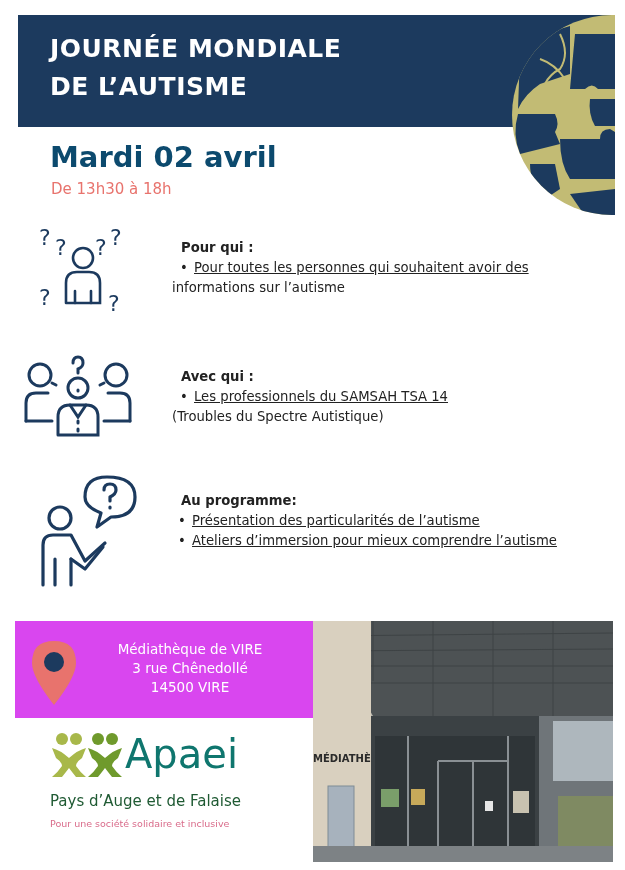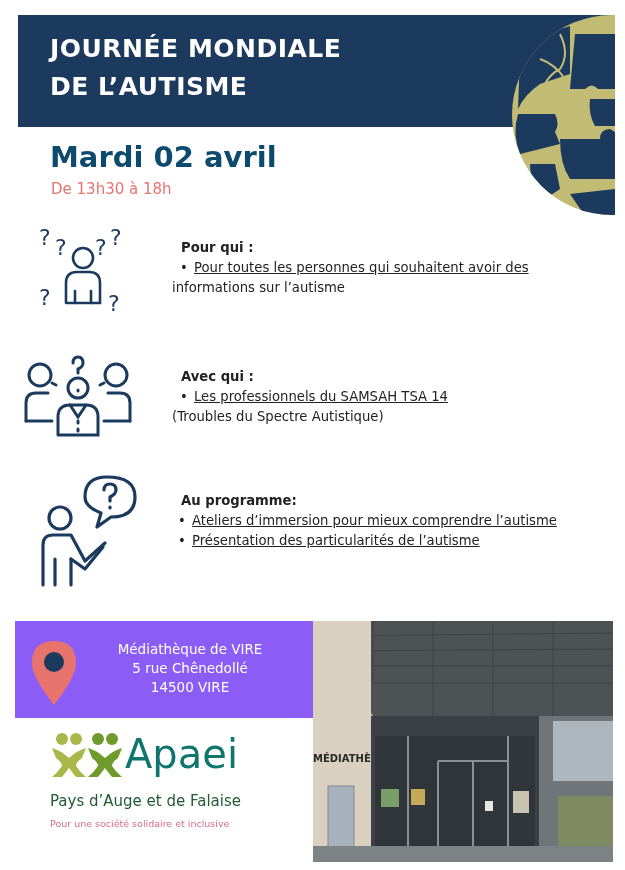--- a/index.html
+++ b/index.html
@@ -9,21 +9,21 @@
   .globe { position:absolute; left:500px; top:14px; width:115px; height:202px; overflow:hidden; }
   .date { position:absolute; left:50px; top:140px; color:#0c4a6e; font-weight:bold; font-size:29px; }
   .time { position:absolute; left:51px; top:180px; color:#e8736d; font-size:15px; }
   .section { position:absolute; left:0; width:625px; }
   .icon { position:absolute; }
   .sect-text { position:absolute; left:172px; font-size:13.2px; line-height:20px; color:#222; }
   .sect-title { font-weight:bold;margin-left:9px; }
   .bullet-line { padding-left:8px;text-decoration:underline; }
   .bullet-line .dot { display:inline-block; width:14px; }
   .prog-list .bullet-line { padding-left:6px; }
-  .loc-band { position:absolute; left:15px; top:621px; width:298px; height:97px; background:#8b5cf6; }
+  .loc-band { position:absolute; left:15px; top:621px; width:298px; height:97px; background:#d946ef; }
   .pin { position:absolute; left:17px; top:20px; }
   .loc-text { position:absolute; left:70px; top:19px; width:210px; text-align:center; color:#fff; font-size:13.5px; line-height:19px; }
   .photo { position:absolute; left:313px; top:621px; width:300px; height:241px; overflow:hidden; background:#8f9aa2; }
   .logo { position:absolute; left:45px; top:730px; }
   .logo-word { position:absolute; left:80px; top:0px; color:#0f766e; font-size:40px; line-height:48px; }
   .logo-sub { position:absolute; left:5px; top:62px; width:240px; color:#1f5a33; font-size:15px; white-space:nowrap; }
   .logo-tag { position:absolute; left:5px; top:88px; color:#d96b8a; font-size:9.5px; white-space:nowrap; }
 </style>
 </head>
 <body>
@@ -113,35 +113,35 @@
       <path d="M8 112 V72 Q8 62 18 62 H36 L50 88 L70 70"></path>
       <path d="M20 86 V112 M36 86 V112"></path>
       <path d="M36 86 L50 96 L68 74"></path>
       <path d="M72 4 Q100 4 100 24 Q100 44 76 44 L62 54 L66 40 Q50 34 50 24 Q50 4 72 4 Z"></path>
       <path d="M69 17 Q69 11 75 11 Q81 11 81 17 Q81 21 75 24 V28"></path>
       <path d="M75 34 V35"></path>
     </svg>
   </div>
   <div class="sect-text prog-list" style="top:491px;">
     <div class="sect-title">Au programme:</div>
+    <div class="bullet-line"><span class="dot">•</span><span>Présentation des particularités de l’autisme</span></div>
     <div class="bullet-line"><span class="dot">•</span><span>Ateliers d’immersion pour mieux comprendre l’autisme</span></div>
-    <div class="bullet-line"><span class="dot">•</span><span>Présentation des particularités de l’autisme</span></div>
   </div>
 </div>
 
 <div class="loc-band">
   <div class="pin">
     <svg width="44" height="64" viewBox="0 0 44 64">
       <path d="M22 0 Q44 0 44 22 Q44 36 22 64 Q0 36 0 22 Q0 0 22 0 Z" fill="#e8736d"></path>
       <circle cx="22" cy="21" r="10" fill="#1c3a5e"></circle>
     </svg>
   </div>
   <div class="loc-text">
     <div>Médiathèque de VIRE</div>
-    <div>5 rue Chênedollé</div>
+    <div>3 rue Chênedollé</div>
     <div>14500 VIRE</div>
   </div>
 </div>
 
 <div class="photo">
   <svg width="300" height="241" viewBox="0 0 300 241">
     <rect width="300" height="241" fill="#b8b6ad"></rect>
 
     <polygon points="10,0 300,0 300,95 60,95 40,60 10,55" fill="#4d5254"></polygon>
     <g stroke="#3e4345" stroke-width="1">

